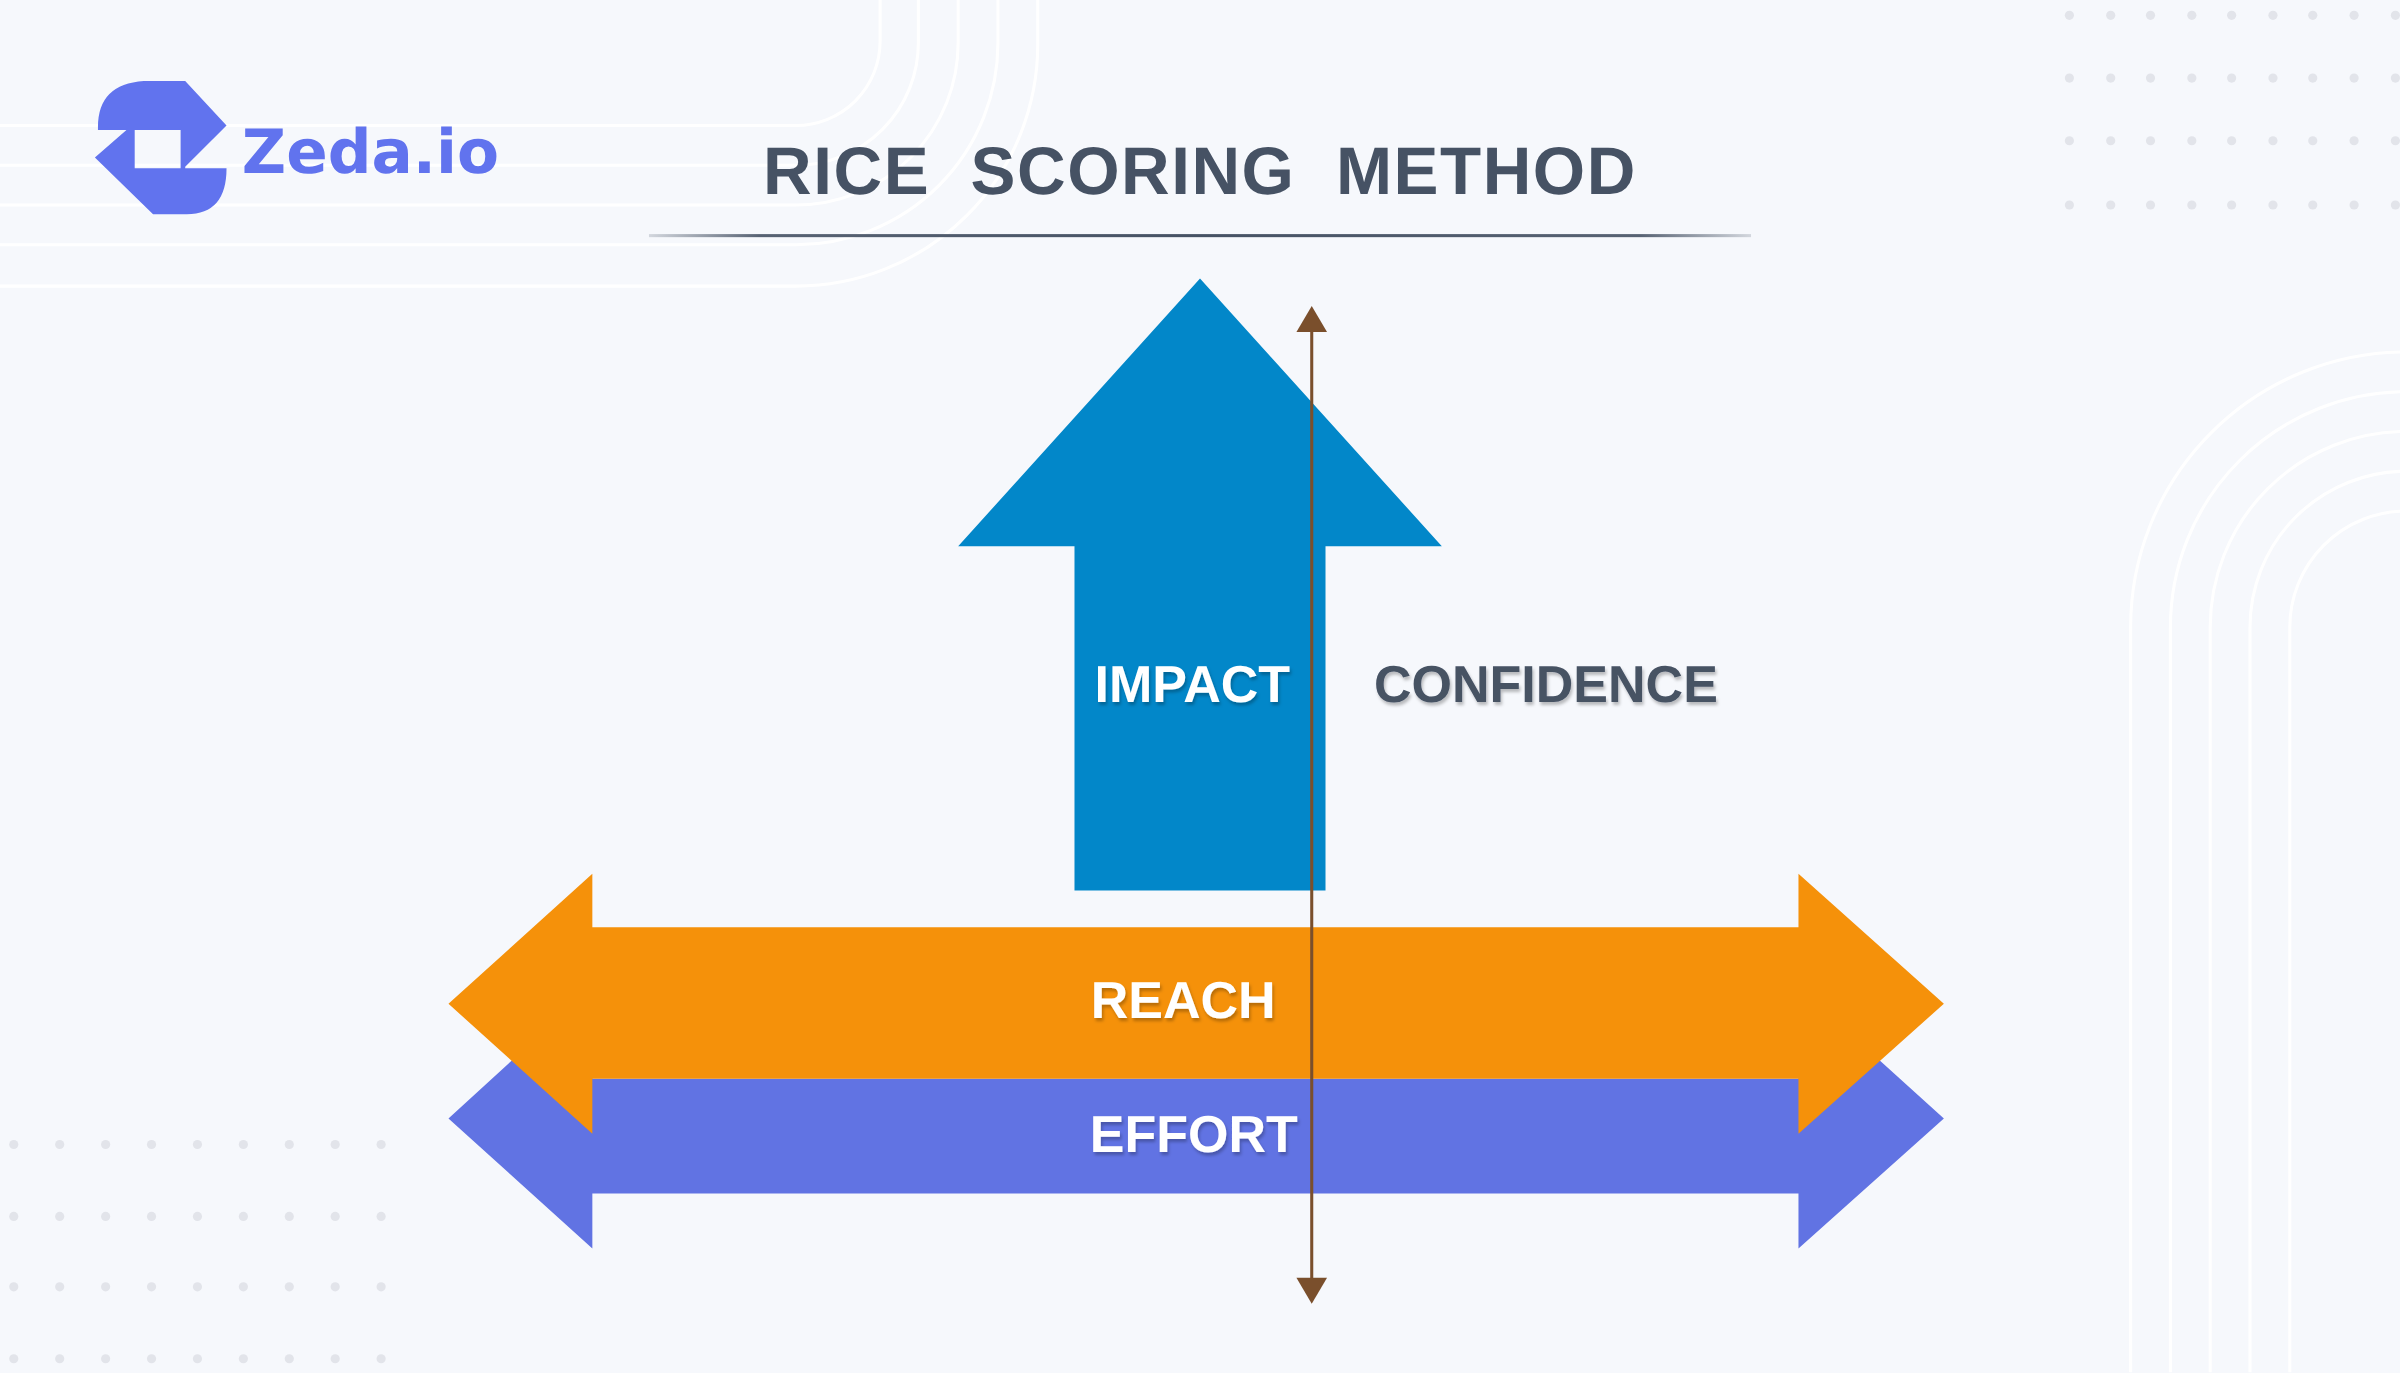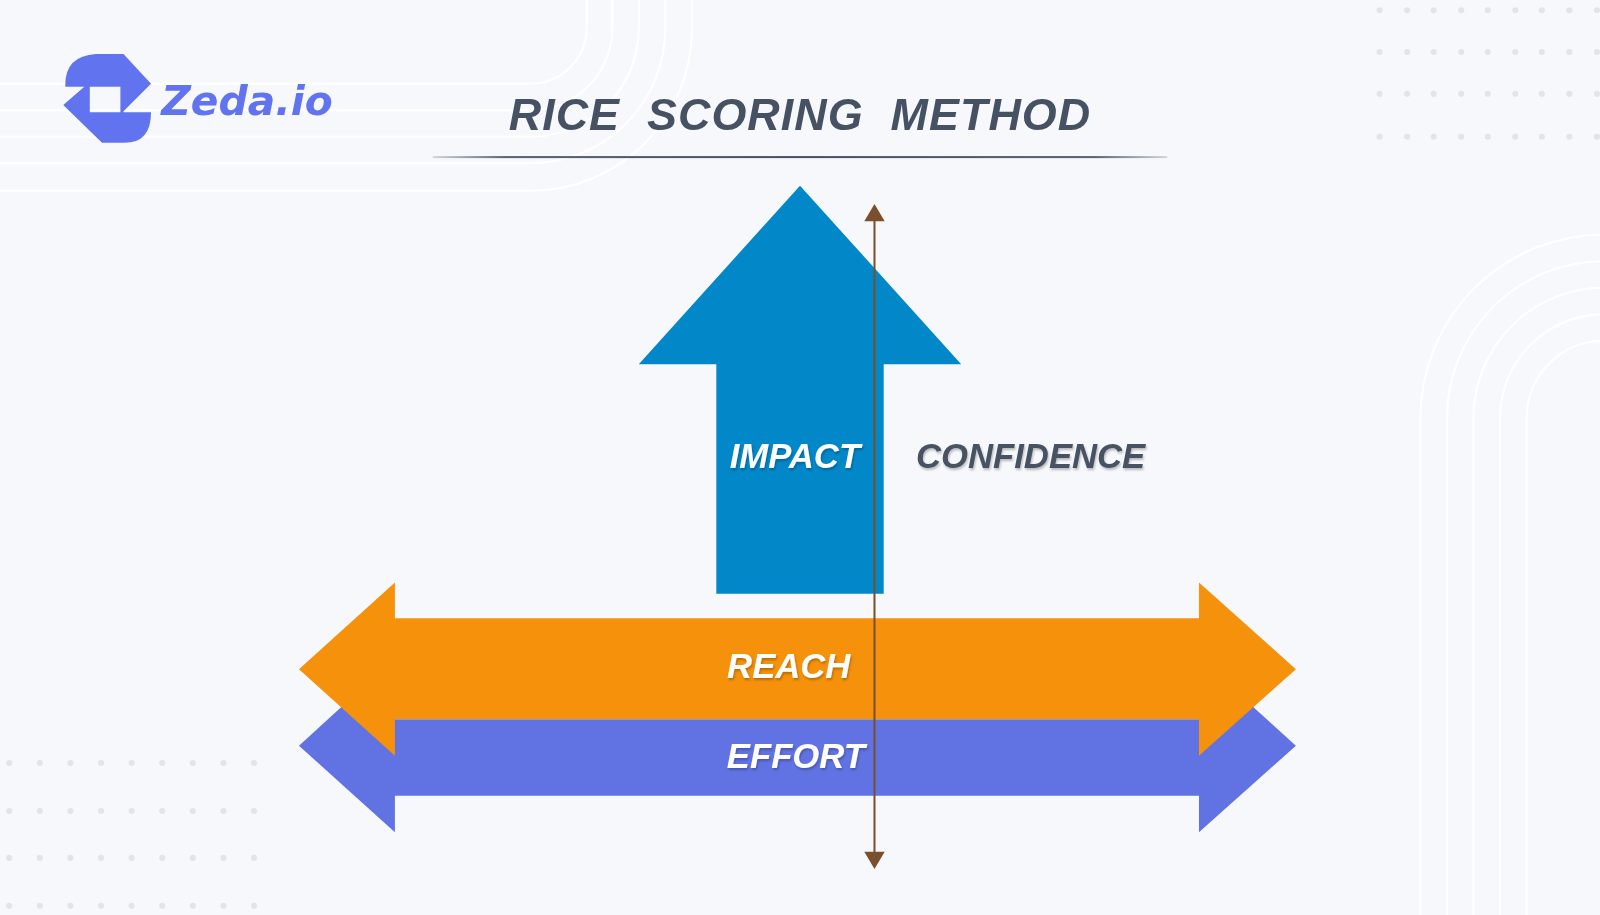--- a/index.html
+++ b/index.html
@@ -1,21 +1,21 @@
 <!DOCTYPE html>
 <html><head>
   <meta charset="utf-8">
   <style>
     html, body { margin: 0; padding: 0; }
     body {
       width: 1600px; height: 915px; overflow: hidden;
       background: #f6f8fc;
       font-family: "Liberation Sans", "DejaVu Sans", sans-serif;
     }
-    #stage { position: relative; width: 1600px; height: 915px; font-style: italic; }
+    #stage { position: relative; width: 1600px; height: 915px; }
     #stage svg { position: absolute; left: 0; top: 0; width: 1600px; height: 915px; }
     .t-title { font-family: "Liberation Sans", sans-serif; font-weight: 700; fill: #465264; font-size: 44px; letter-spacing: 1px; }
     .t-label { font-family: "Liberation Sans", sans-serif; font-weight: 700; font-size: 34px; }
     .t-white { fill: #ffffff; }
     .t-dark { fill: #465264; }
     .t-logo { font-family: "DejaVu Sans", sans-serif; font-weight: 700; font-size: 40px; }
   </style>
 </head>
 <body>
 

